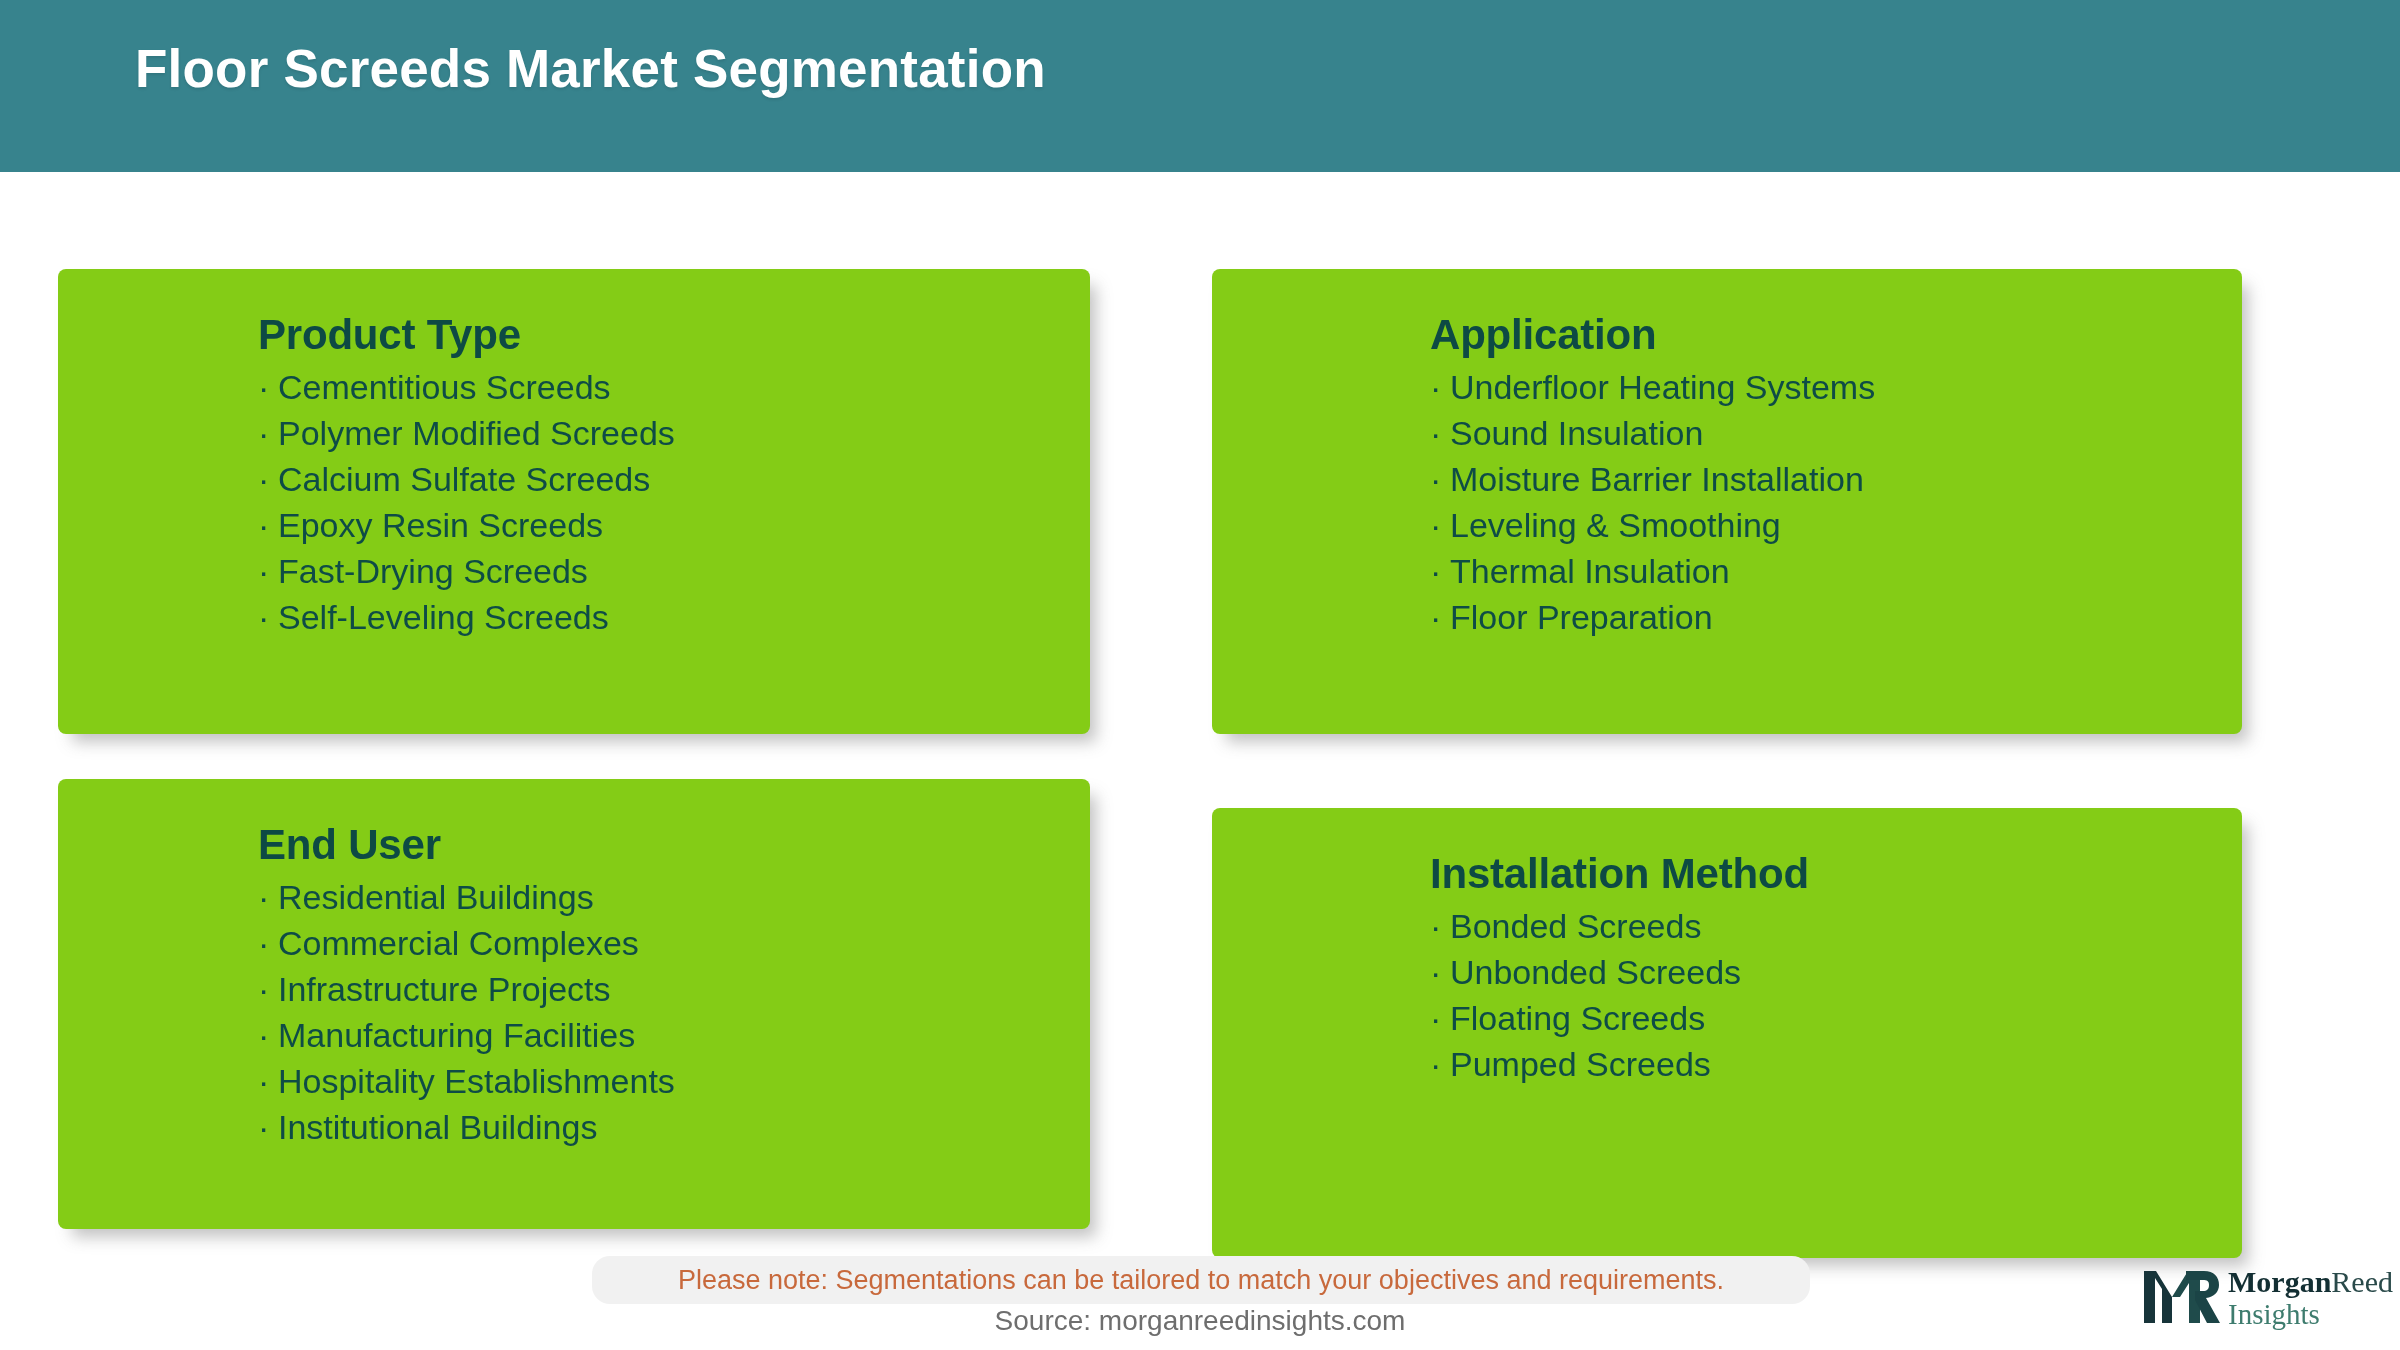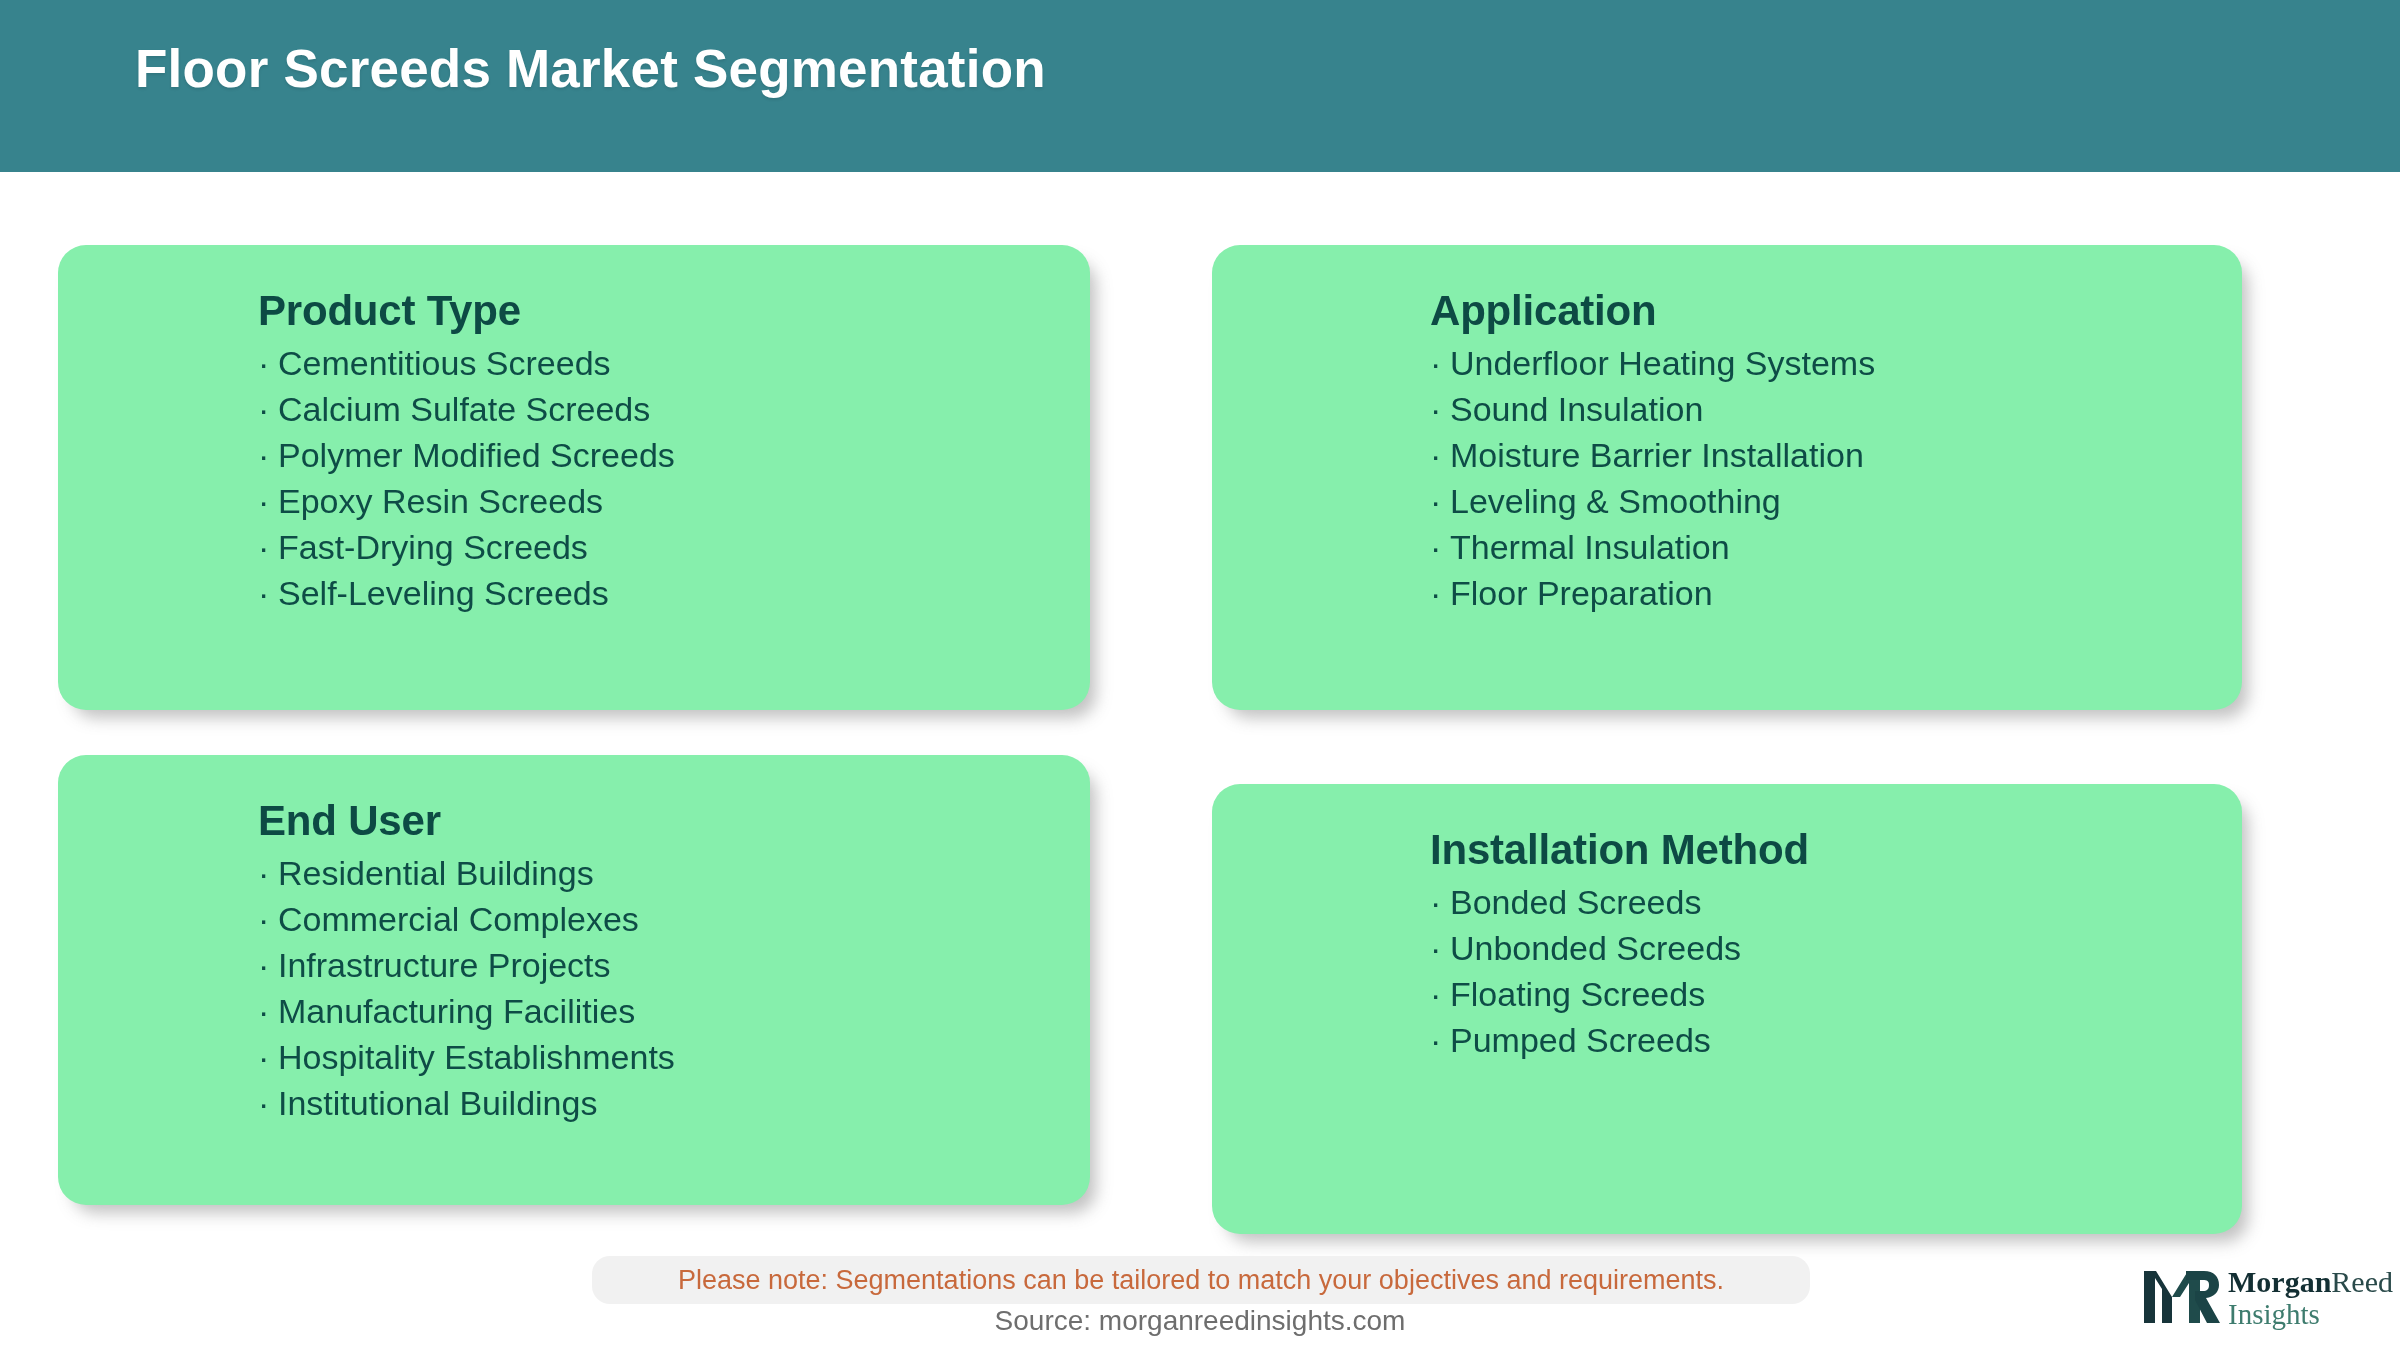--- a/index.html
+++ b/index.html
@@ -41,24 +41,25 @@
   
   .grid {
     position: absolute;
     left: 0;
     top: 172px;
     width: 2400px;
     height: 1060px;
   }
   .card {
     position: absolute;
-    background: #86efac;
-    border-radius: 28px;
+    background: #84cc16;
+    border-radius: 8px;
     box-sizing: border-box;
     box-shadow: 10px 12px 16px -4px rgba(120,120,120,0.45);
+    margin-top: 24px;
   }
   .card.pos-tl { left: 58px;   top: 73px;  width: 1032px; height: 465px; }
   .card.pos-tr { left: 1212px; top: 73px;  width: 1030px; height: 465px; }
   .card.pos-bl { left: 58px;   top: 583px; width: 1032px; height: 450px; padding-left: 8px; }
   .card.pos-br { left: 1212px; top: 612px; width: 1030px; height: 450px; padding-left: 12px; }
 
   .card-inner {
     position: absolute;
     left: 200px;
     top: 42px;
@@ -171,22 +172,22 @@
   <div class="header-title">Floor Screeds Market Segmentation</div>
 </div>
 
 <div class="grid">
 
   <div class="card pos-tl">
     <div class="card-inner">
       <div class="card-title">Product Type</div>
       <ul class="card-list">
         <li><span class="bullet">·</span><span>Cementitious Screeds</span></li>
+        <li><span class="bullet">·</span><span>Polymer Modified Screeds</span></li>
         <li><span class="bullet">·</span><span>Calcium Sulfate Screeds</span></li>
-        <li><span class="bullet">·</span><span>Polymer Modified Screeds</span></li>
         <li><span class="bullet">·</span><span>Epoxy Resin Screeds</span></li>
         <li><span class="bullet">·</span><span>Fast-Drying Screeds</span></li>
         <li><span class="bullet">·</span><span>Self-Leveling Screeds</span></li>
       </ul>
     </div>
   </div>
 
   <div class="card pos-tr">
     <div class="card-inner">
       <div class="card-title">Application</div>

